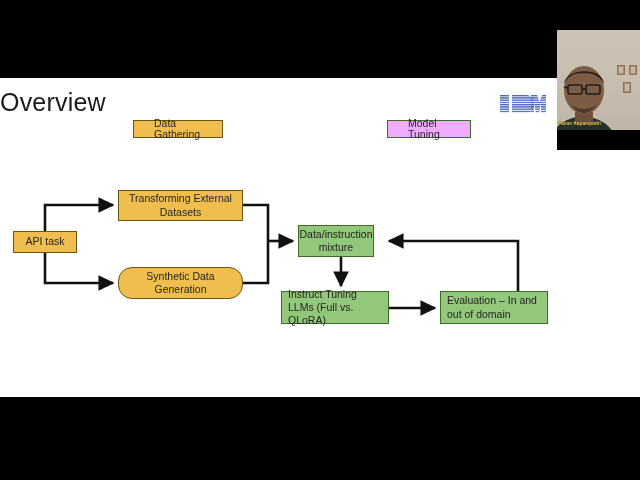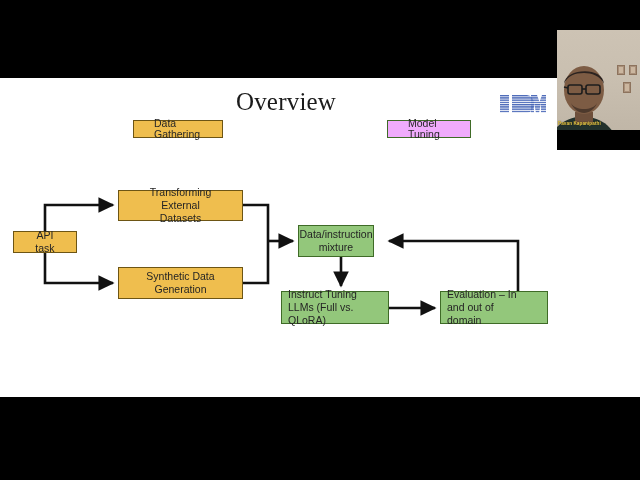--- a/index.html
+++ b/index.html
@@ -13,24 +13,24 @@
   #stage{position:absolute;left:0;top:0;width:640px;height:480px;background:#000;}
 
   
   #slide{
     position:absolute;left:0;top:78px;width:640px;height:319px;
     background:#ffffff;
   }
 
   #slide-title{
     position:absolute;left:0;top:10px;width:572px;
-    text-align:center;
+    text-align:left;
     font-size:25px;color:#1b1b1b;font-weight:400;
     letter-spacing:.2px;
-    font-family:Liberation Serif, serif;
+    font-family:Liberation Sans, sans-serif;
   }
 
   
   #ibm-logo{
     position:absolute;left:500px;top:17px;width:46px;height:18px;
   }
 
   
   .legend-box{
     position:absolute;
@@ -53,29 +53,29 @@
 
   
   .node{
     position:absolute;
     box-sizing:border-box;
     display:flex;align-items:center;justify-content:center;
     text-align:center;
     font-size:10.5px;
     color:#242424;
     line-height:1.25;
-    padding:1px 21px;
+    padding:1px 10px;
   }
   .node.orange{background:#efbe4e;border:1px solid #6d5514;}
   .node.green {background:#93c77b;border:1px solid #3f6b27;}
   .node.leftal{justify-content:flex-start;text-align:left;padding-left:6px;}
 
   #n-api      {left:13px; top:153px; width:64px; height:22px;}
   #n-transform{left:118px;top:112px; width:125px;height:31px;}
-  #n-synth    {left:118px;top:189px; width:125px;height:32px;}
+  #n-synth    {left:118px;top:189px; width:125px;height:32px;border-radius:14px;}
   #n-mixture  {left:298px;top:147px; width:76px; height:32px;}
   #n-instruct {left:281px;top:213px; width:108px;height:33px;}
   #n-eval     {left:440px;top:213px; width:108px; height:33px;}
 
   
   #wires{position:absolute;left:0;top:0;width:640px;height:319px;}
 
   
   #pip{
     position:absolute;left:557px;top:30px;width:83px;height:120px;

